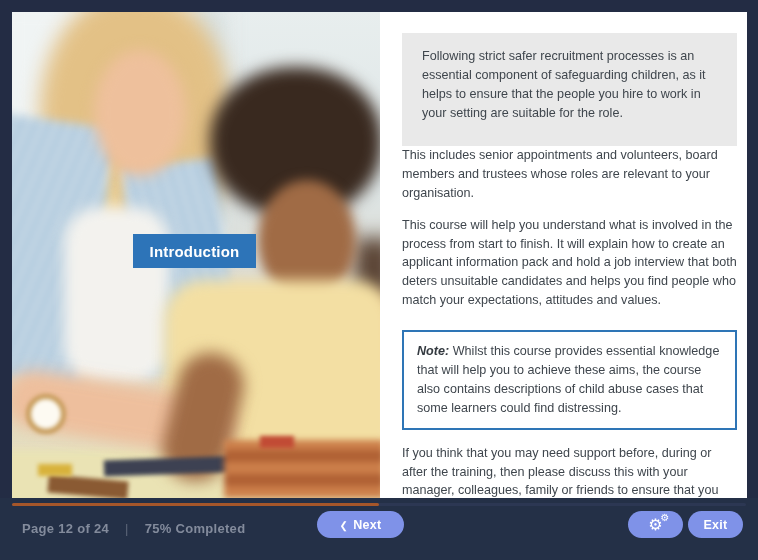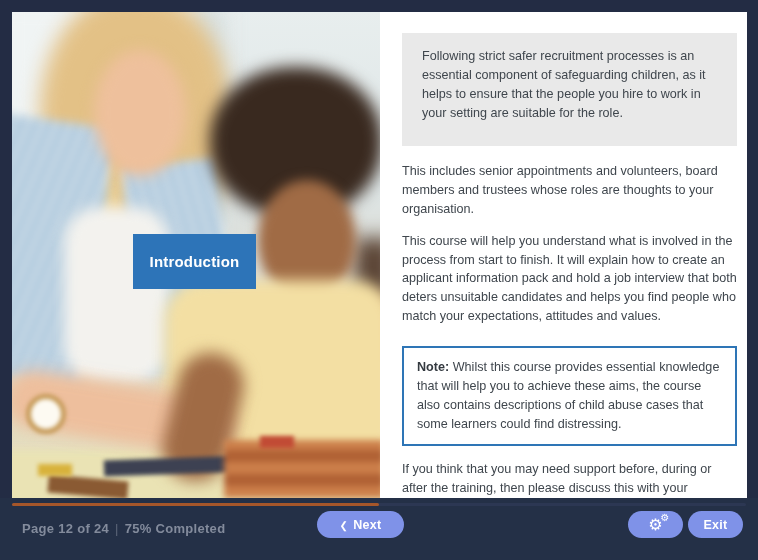--- a/index.html
+++ b/index.html
@@ -39,57 +39,57 @@
   .child-arm{left:158px;top:340px;width:66px;height:130px;background:#a06b45;border-radius:32px;filter:blur(8px);transform:rotate(14deg);}
   .watch{left:14px;top:382px;width:30px;height:30px;background:#fdfaf2;border:5px solid #c59a58;border-radius:50%;filter:blur(2px);}
   .table{left:-12px;top:438px;width:400px;height:60px;background:#eae3b4;filter:blur(5px);}
   .block-navy{left:92px;top:446px;width:140px;height:16px;background:#3d4152;filter:blur(2px);transform:rotate(-2deg);}
   .block-brown{left:36px;top:466px;width:80px;height:18px;background:#8a5a33;filter:blur(2px);transform:rotate(5deg);}
   .block-yellow{left:26px;top:452px;width:34px;height:12px;background:#d8b23c;filter:blur(2px);}
   .blocks-orange{left:212px;top:428px;width:160px;height:58px;
     background:repeating-linear-gradient(0deg,#cc7f4a 0 12px,#b06134 12px 24px);filter:blur(3px);}
   .block-red{left:248px;top:424px;width:34px;height:12px;background:#c14b35;filter:blur(2px);}
   .intro-label{
-    position:absolute;left:121px;top:222px;width:123px;height:55px;
+    position:absolute;left:121px;top:222px;width:123px;height:34px;
     background:#2d74b8;color:#ffffff;display:flex;align-items:center;justify-content:center;
     font-size:15px;font-weight:bold;letter-spacing:.2px;z-index:5;
   }
 
   
   .panel{
     position:absolute;left:380px;top:12px;width:367px;height:486px;
     background:#ffffff;box-sizing:border-box;
     padding:21px 10px 0 22px;
     color:#3f464d;font-size:12.6px;line-height:1.5;
   }
   .panel p{margin:0 0 13px 0;}
   .highlight-box{
     background:#e9e9e9;box-sizing:border-box;width:335px;min-height:113px;
-    padding:14px 20px;margin-bottom:16px;
+    padding:14px 20px;
   }
   .highlight-box p{margin:0;}
   .note-box{
     box-sizing:border-box;width:335px;border:2px solid #2e75b6;
     padding:10px 13px;margin:20px 0 14px 0;background:#ffffff;
   }
   .note-box p{margin:0;}
-  .note-box strong{font-weight:bold;color:#343a40;}
+  .note-box strong{font-weight:bold;color:#343a40;font-style:italic;}
 
   
   .footer{
     position:absolute;left:0;top:498px;width:758px;height:62px;
     background:#243047;
   }
   .progress-track{
     position:absolute;left:12px;top:5px;width:734px;height:3px;
     background:#2c3753;border-radius:2px;
   }
   .progress-fill{height:100%;background:#a5562a;border-radius:2px;}
   .page-status{
-    position:absolute;left:22px;top:16px;height:28px;display:flex;align-items:center;gap:6px;
+    position:absolute;left:22px;top:16px;height:28px;display:flex;align-items:center;gap:16px;
     color:#838b9c;font-size:13px;font-weight:bold;letter-spacing:.3px;
   }
   .page-status .sep{color:#5d6679;font-weight:normal;}
   .btn{
     position:absolute;top:13px;height:27px;border:none;border-radius:14px;
     background:#7f92e8;color:#ffffff;font-family:"Liberation Sans","DejaVu Sans",sans-serif;
     font-size:12.5px;font-weight:bold;letter-spacing:.3px;
     display:flex;align-items:center;justify-content:center;gap:5px;cursor:pointer;padding:0;
   }
   .btn .chev{font-size:10px;position:relative;top:0.5px;}
@@ -132,21 +132,21 @@
     <div class="shape block-red"></div>
     <div class="intro-label">
       <span>Introduction</span>
     </div>
   </div>
 
   <div class="panel">
     <div class="highlight-box">
       <p>Following strict safer recruitment processes is an essential component of safeguarding children, as it helps to ensure that the people you hire to work in your setting are suitable for the role.</p>
     </div>
-    <p>This includes senior appointments and volunteers, board members and trustees whose roles are thoughts to your organisation.</p>
+    <p>This includes senior appointments and volunteers, board members and trustees whose roles are relevant to your organisation.</p>
     <p>This course will help you understand what is involved in the process from start to finish. It will explain how to create an applicant information pack and hold a job interview that both deters unsuitable candidates and helps you find people who match your expectations, attitudes and values.</p>
     <div class="note-box">
       <p><strong>Note:</strong> <span>Whilst this course provides essential knowledge that will help you to achieve these aims, the course also contains descriptions of child abuse cases that some learners could find distressing.</span></p>
     </div>
     <p>If you think that you may need support before, during or after the training, then please discuss this with your manager, colleagues, family or friends to ensure that you have someone to talk to about your thoughts or concerns.</p>
   </div>
 
   <div class="footer">
     <div class="progress-track">
       <div class="progress-fill" style="width: 50%;"></div>

